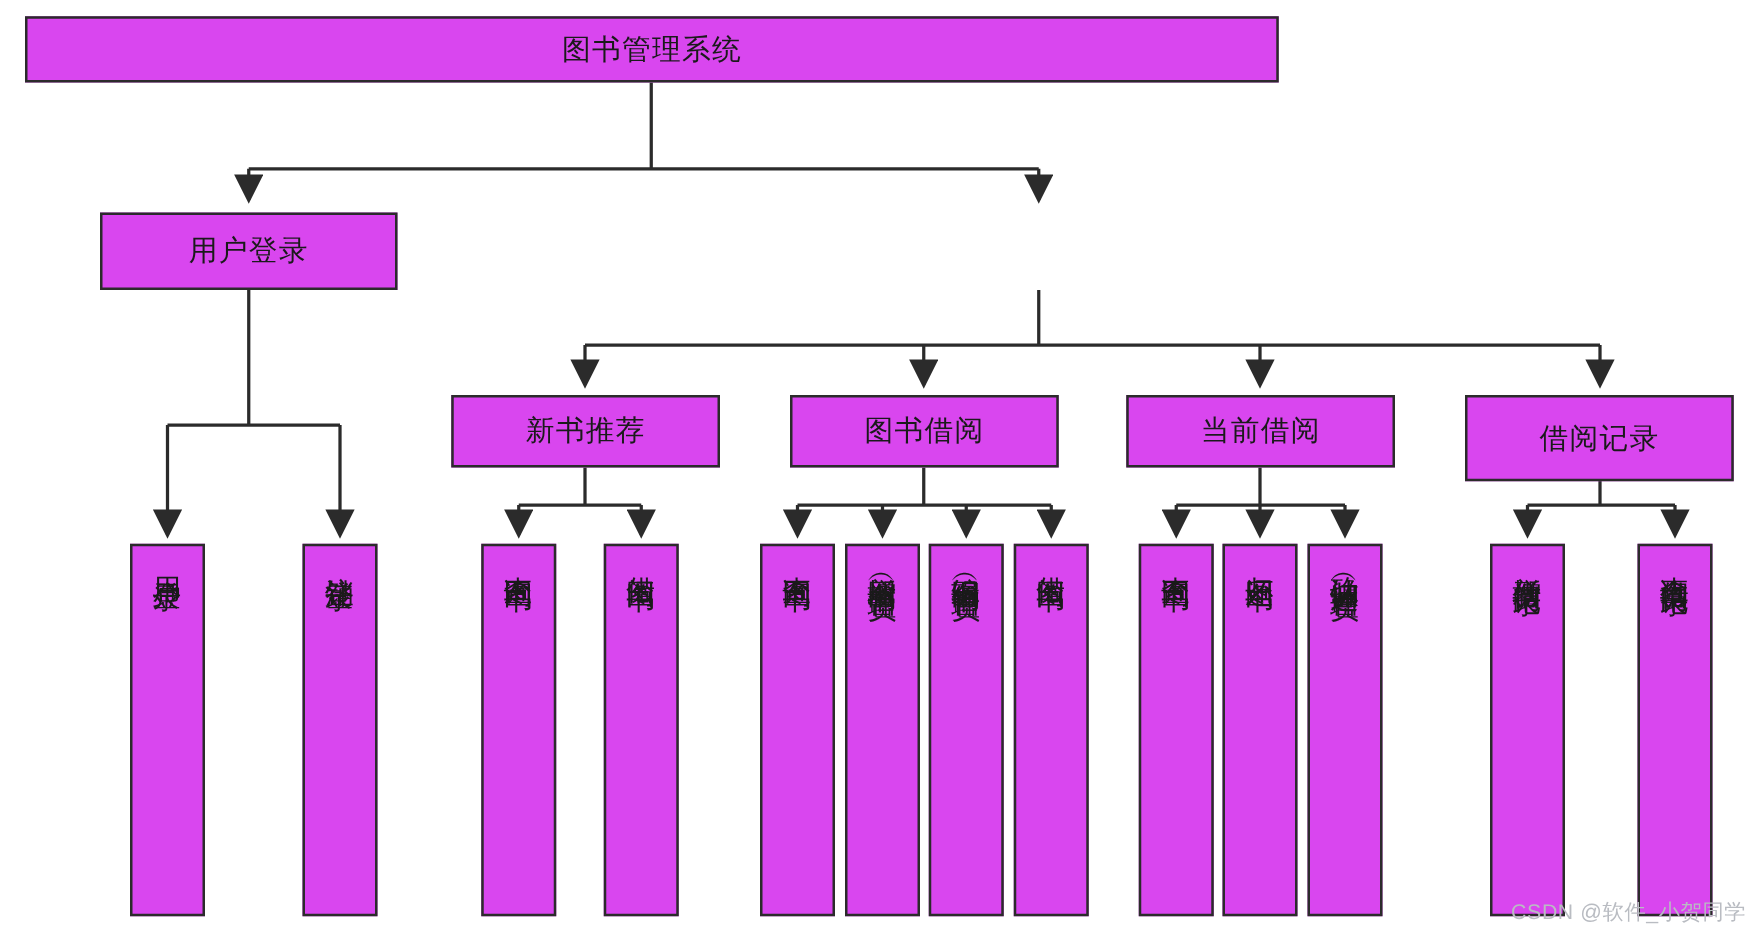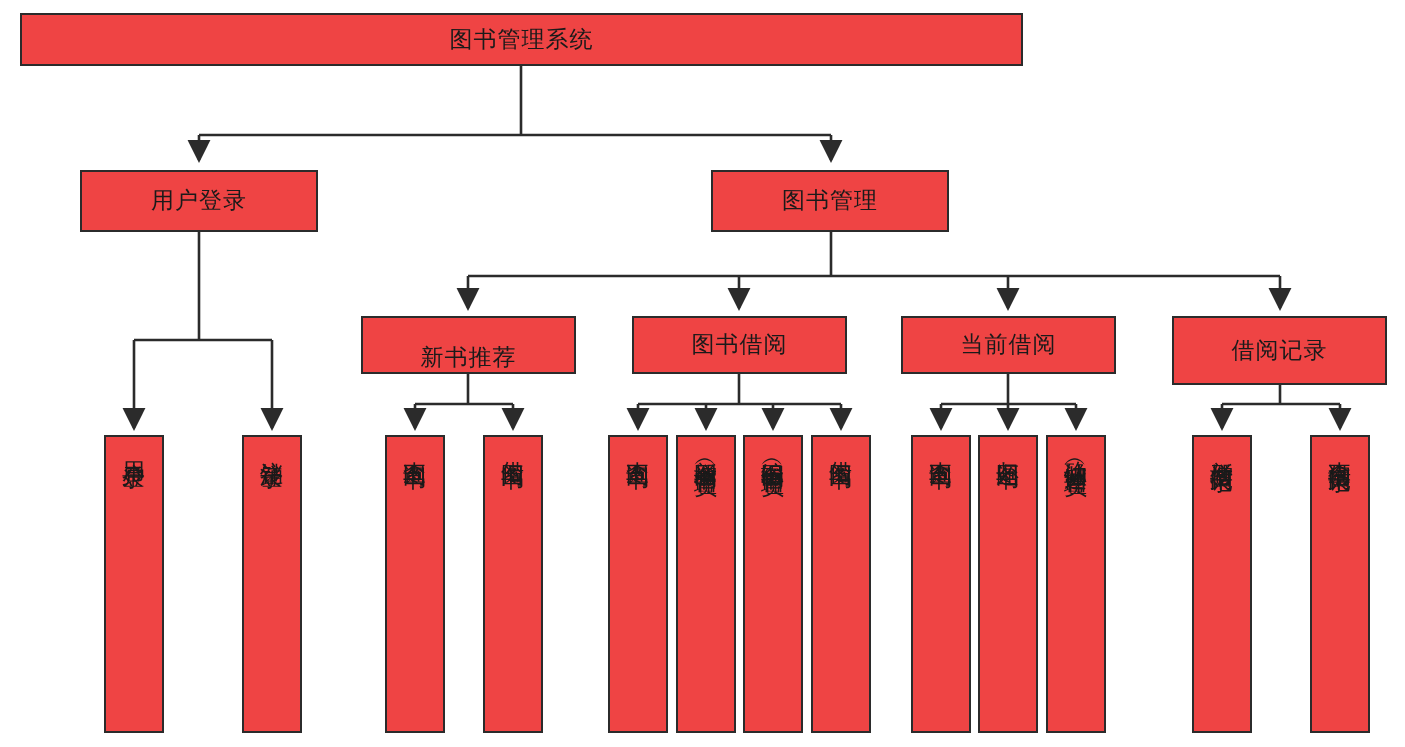--- a/index.html
+++ b/index.html
@@ -22,21 +22,21 @@
     position: absolute;
     left: 0;
     top: 0;
     width: 1405px;
     height: 747px;
     pointer-events: none;
   }
   .node {
     position: absolute;
     box-sizing: border-box;
-    background: #ef4444;
+    background: #d946ef;
     border: 2px solid #2b2b2b;
     display: flex;
     align-items: center;
     justify-content: center;
     color: #1a1a1a;
     z-index: 2;
   }
   .node.h {
     font-size: 23px;
     letter-spacing: 1px;
@@ -128,25 +128,22 @@
   </svg>
 
   <div class="node h root" style="left:20px; top:13px; width:1003px; height:53px;">
     <span>图书管理系统</span>
   </div>
 
   <div class="node h" style="left:80px; top:170px; width:238px; height:62px;">
     <span>用户登录</span>
   </div>
 
-  <div class="node h" style="left:711px; top:170px; width:238px; height:62px;">
-    <span>图书管理</span>
-  </div>
-
-  <div class="node h" style="left:361px; top:316px; width:215px; height:58px;align-items:flex-end;">
+
+  <div class="node h" style="left:361px; top:316px; width:215px; height:58px;">
     <span>新书推荐</span>
   </div>
 
   <div class="node h" style="left:901px; top:316px; width:215px; height:58px;">
     <span>当前借阅</span>
   </div>
 
   <div class="node h" style="left:632px; top:316px; width:215px; height:58px;">
     <span>图书借阅</span>
   </div>
@@ -200,14 +197,15 @@
   </div>
 
   <div class="node v" style="left:1192px; top:435px; width:60px; height:298px;">
     <span class="vtext">新增借阅记录</span>
   </div>
 
   <div class="node v" style="left:1310px; top:435px; width:60px; height:298px;">
     <span class="vtext">查询借阅记录</span>
   </div>
 
+  <div class="watermark">CSDN @软件_小贺同学</div>
 
 </div>
 
 </body></html>

